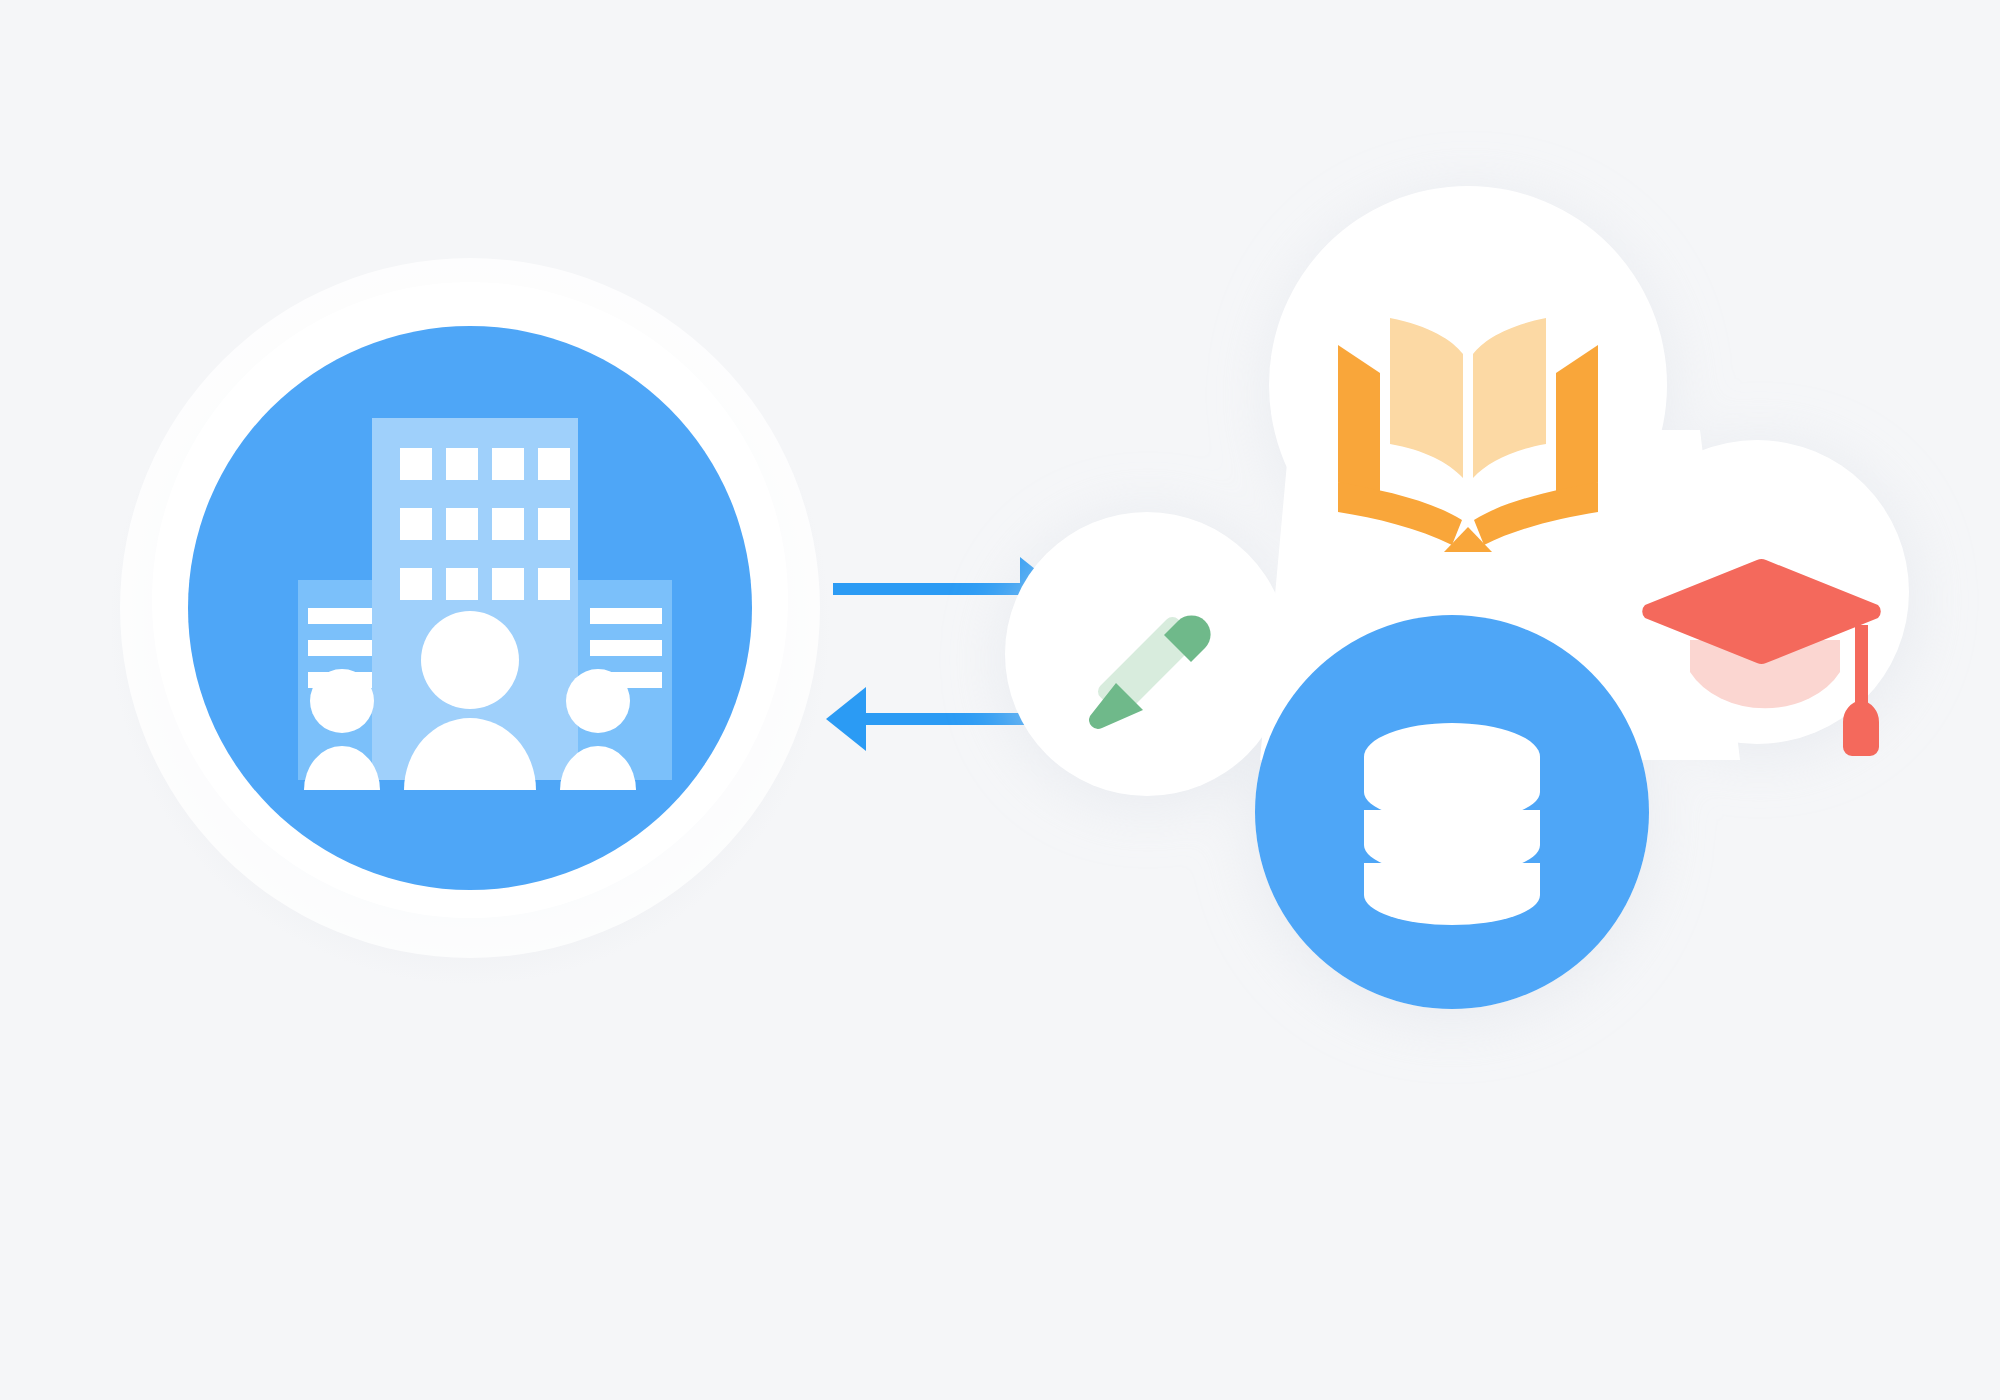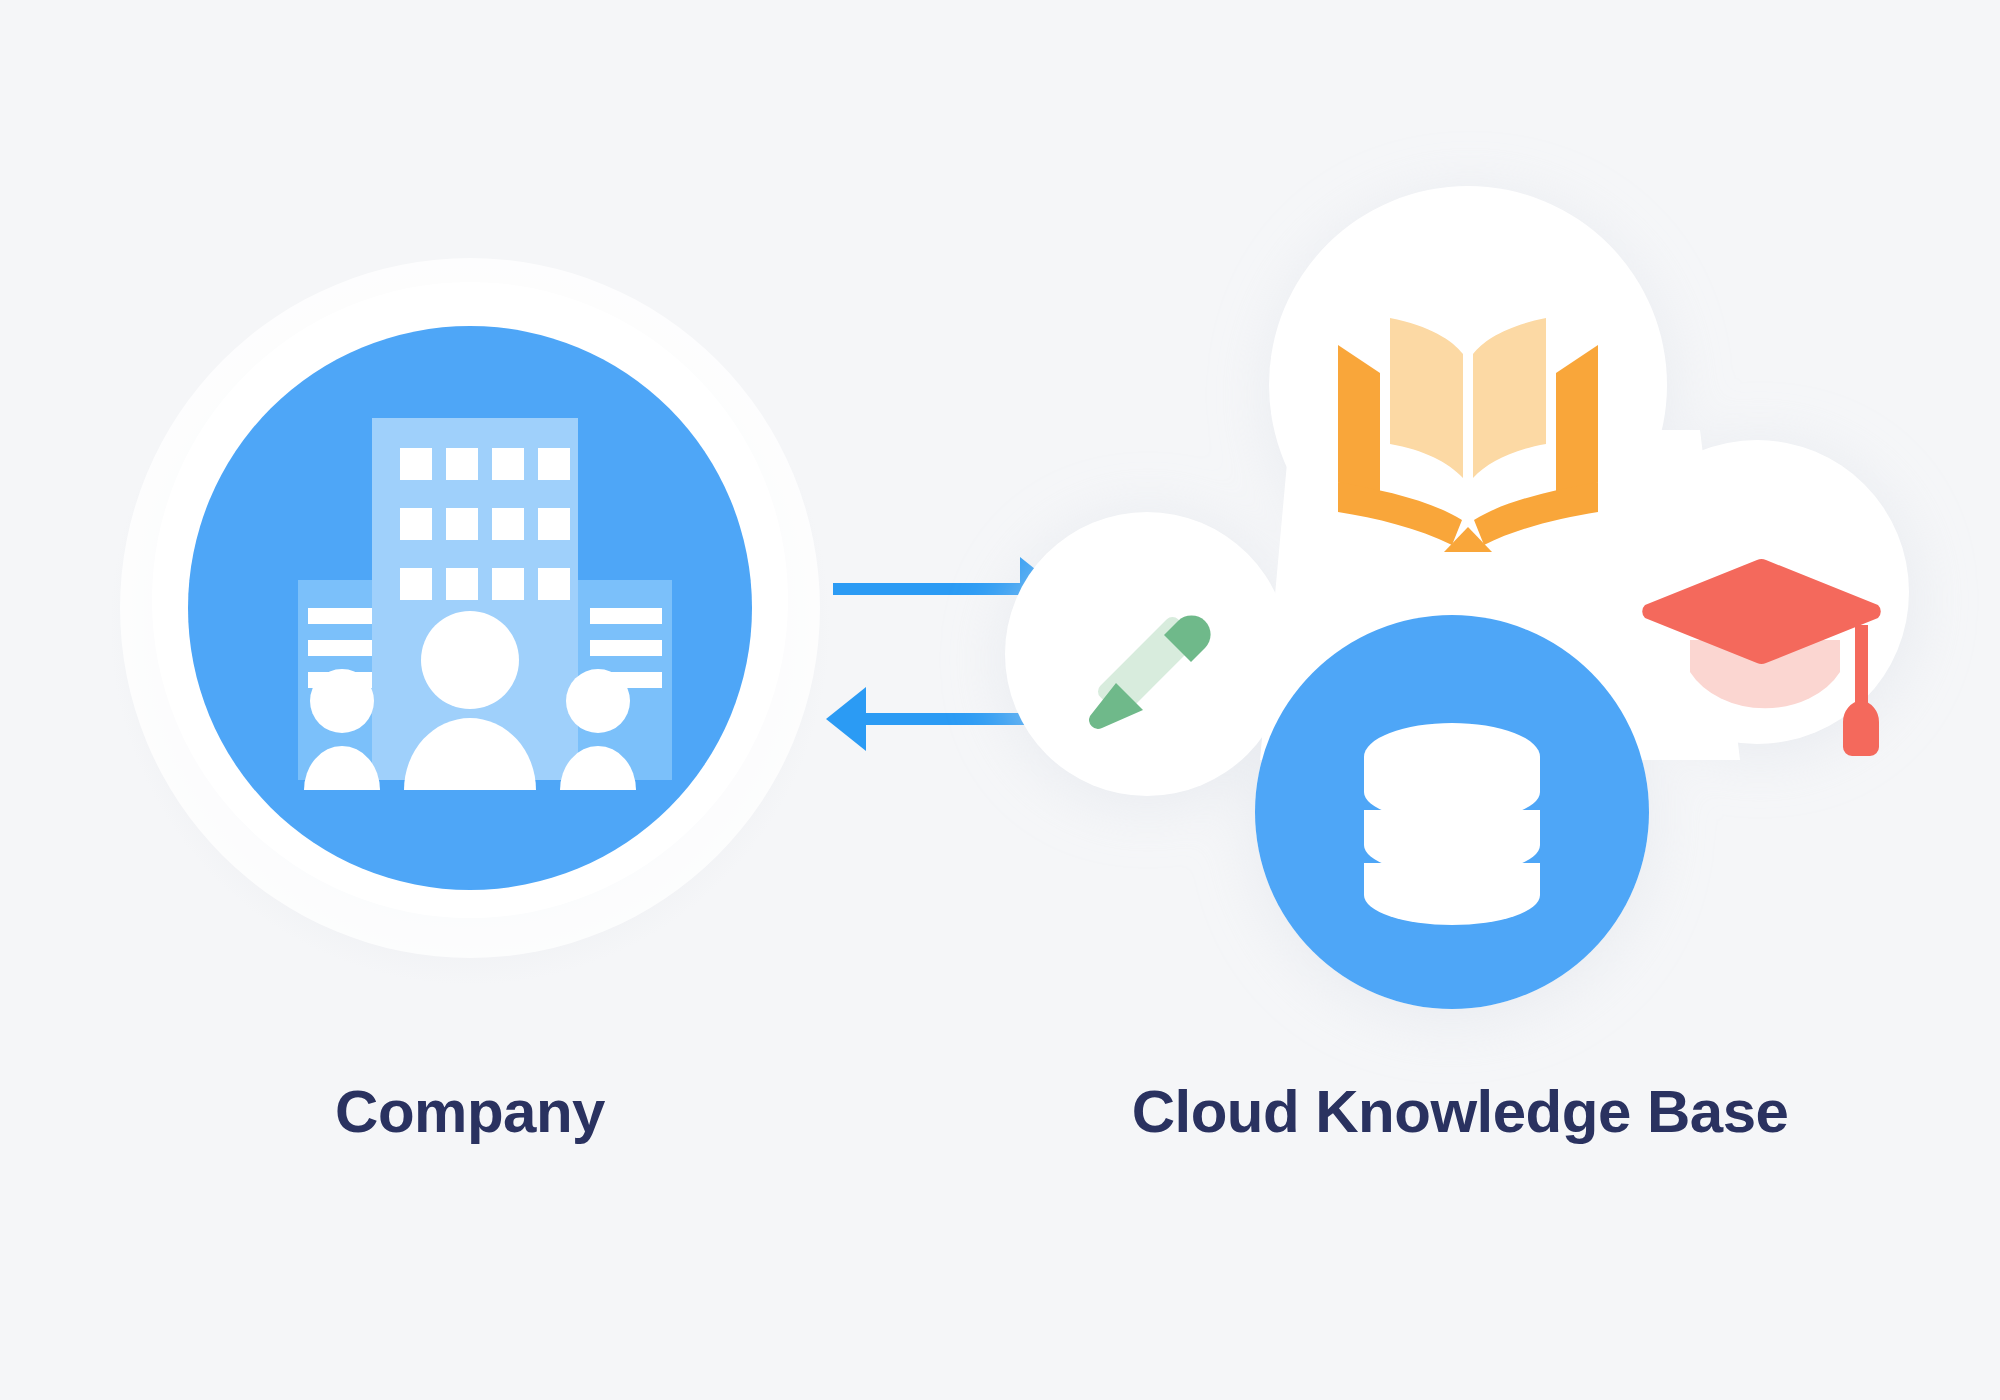--- a/index.html
+++ b/index.html
@@ -212,17 +212,15 @@
 
         <path d="M1364 810 L1364 845 a88 30 0 0 0 176 0 L1540 810 Z" fill="#ffffff"></path>
 
         <path d="M1364 757 L1364 792 a88 30 0 0 0 176 0 L1540 757 Z" fill="#ffffff"></path>
 
         <ellipse cx="1452" cy="757" rx="88" ry="34" fill="#ffffff"></ellipse>
       </g>
     </g>
   </svg>
 
-  <div class="label" id="label-company">Company</div>
-
-  <div class="label" id="label-cloud">Cloud Knowledge Base</div>
+
 
 </div>
 
 </body></html>

